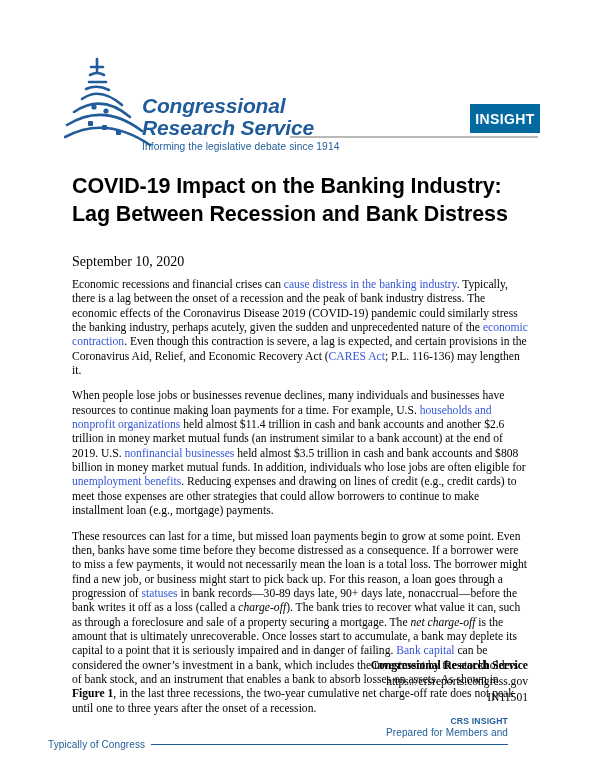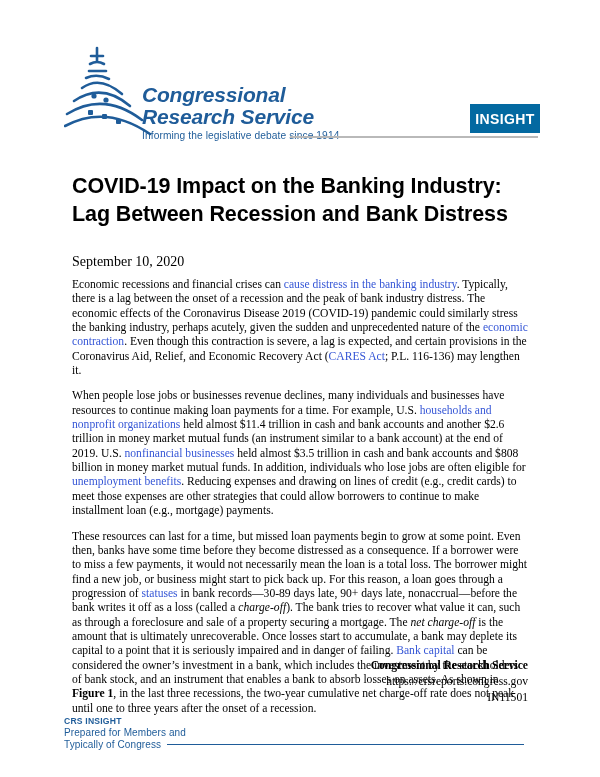--- a/index.html
+++ b/index.html
@@ -26,21 +26,21 @@
   
   .letterhead {
     position: absolute;
     left: 0; top: 0;
     width: 600px;
     height: 150px;
   }
   .logo-block {
     position: absolute;
     left: 64px;
-    top: 44px;
+    top: 55px;
     width: 300px;
     height: 100px;
   }
   .dome {
     position: absolute;
     left: 0; top: 0;
     width: 92px;
     height: 98px;
   }
   .wordmark {
@@ -153,23 +153,24 @@
     line-height: 16px;
   }
   .footer-id {
     font-size: 11.6px;
     line-height: 16px;
   }
 
   
   .footer-left {
     position: absolute;
-    left: 64px;
+    left: 48px;
     top: 716px;
     width: 460px;
+    text-align: right;
   }
   .crs-insight-label {
     font-family: "Liberation Sans", sans-serif;
     font-weight: bold;
     font-size: 8.6px;
     color: #1F5C99;
     letter-spacing: 0.2px;
     line-height: 11px;
   }
   .crs-prepared {

